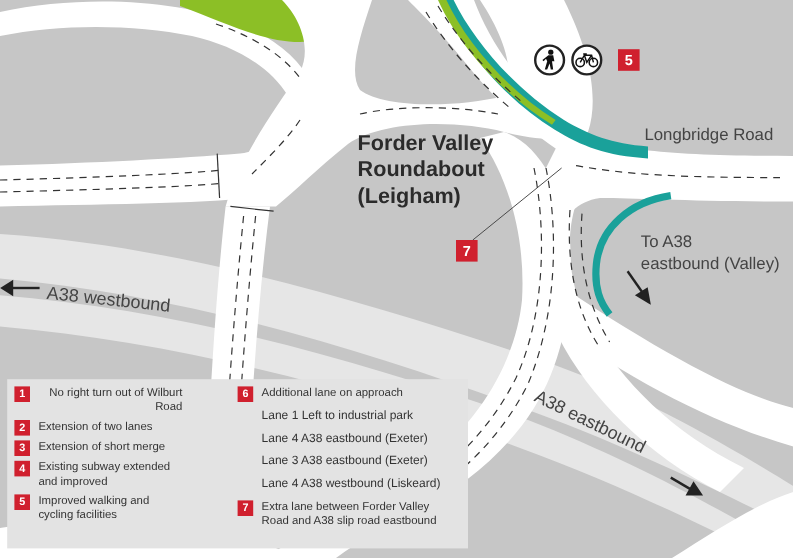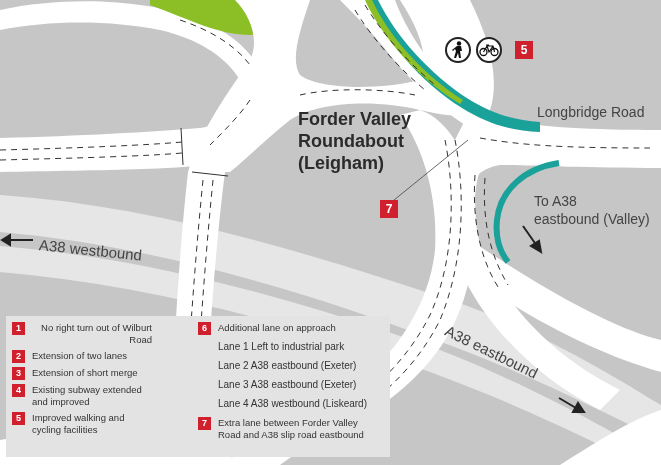--- a/index.html
+++ b/index.html
@@ -143,21 +143,21 @@
         <span class="num">5</span>
         <span class="txt" style="max-width:110px;">Improved walking and cycling facilities</span>
       </div>
     </div>
     <div class="col" style="left:192px; width:190px;">
       <div class="item" style="margin-bottom:6px;">
         <span class="num">6</span>
         <span class="txt" style="max-width:170px;">Additional lane on approach</span>
       </div>
       <div class="sub">Lane 1 Left to industrial park</div>
-      <div class="sub">Lane 2 A38 eastbound (Exeter)</div>
+      <div class="sub">Lane 4 A38 eastbound (Exeter)</div>
       <div class="sub">Lane 3 A38 eastbound (Exeter)</div>
       <div class="sub">Lane 4 A38 westbound (Liskeard)</div>
       <div class="item">
         <span class="num">7</span>
         <span class="txt" style="max-width:165px;">Extra lane between Forder Valley Road and A38 slip road eastbound</span>
       </div>
     </div>
   </div>
 </div>
 

